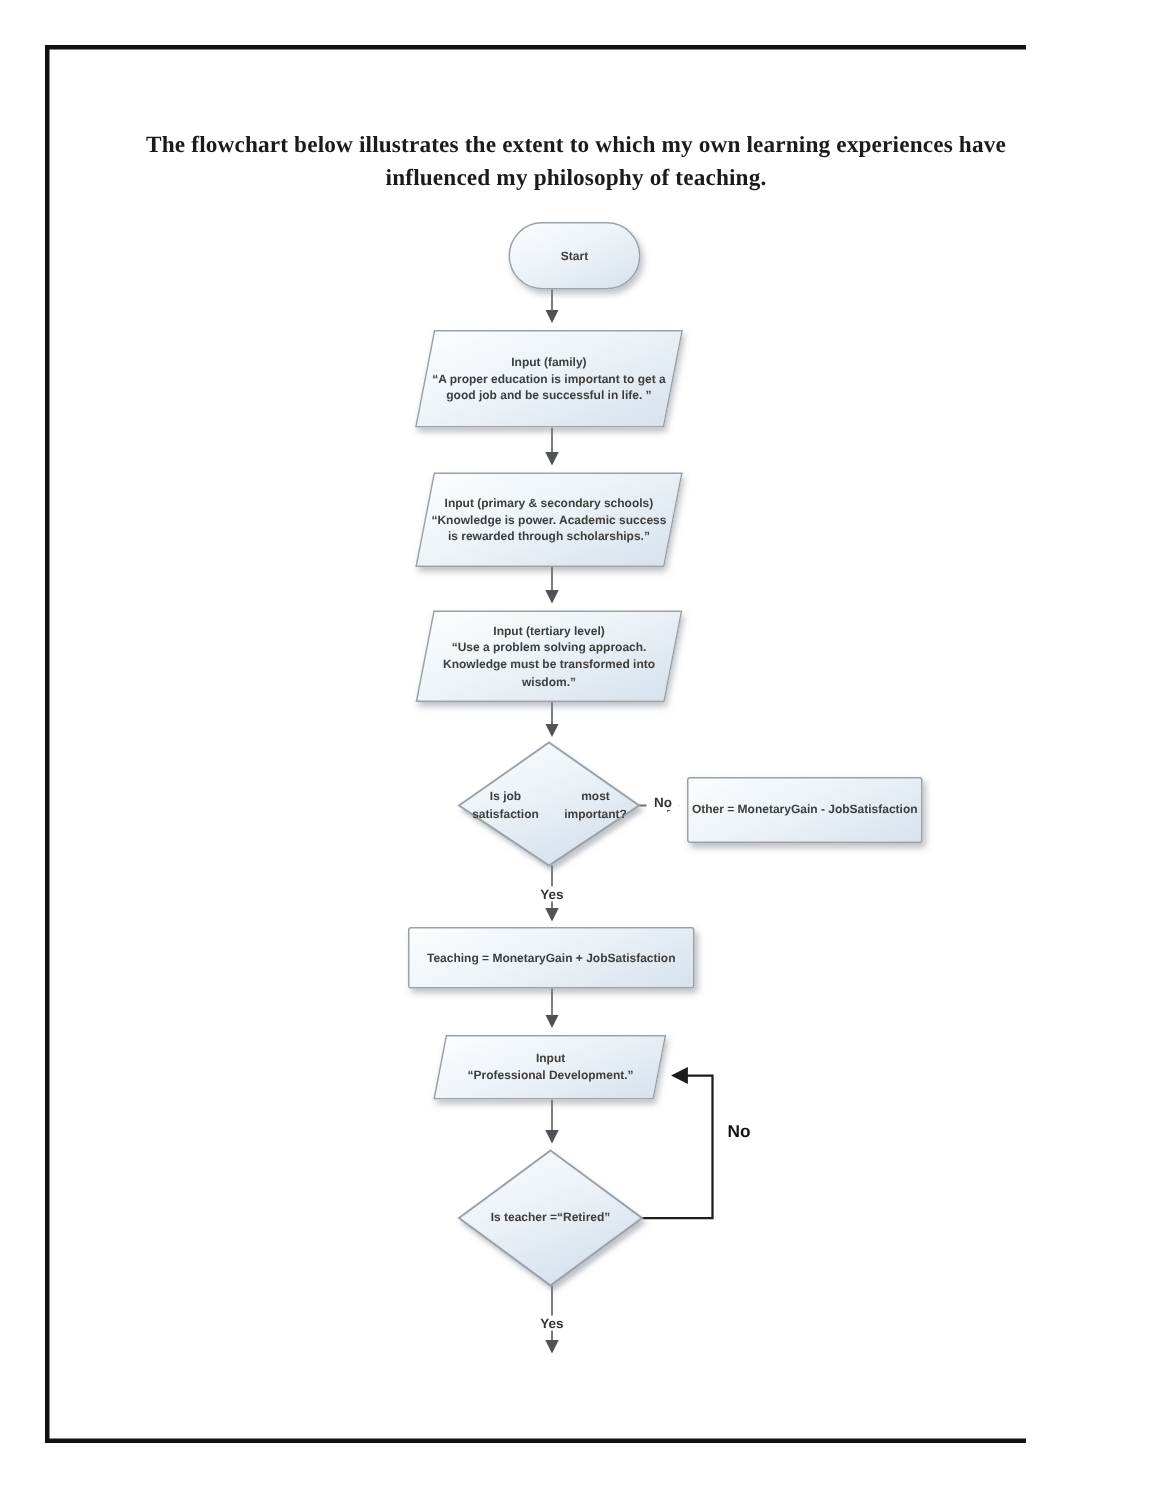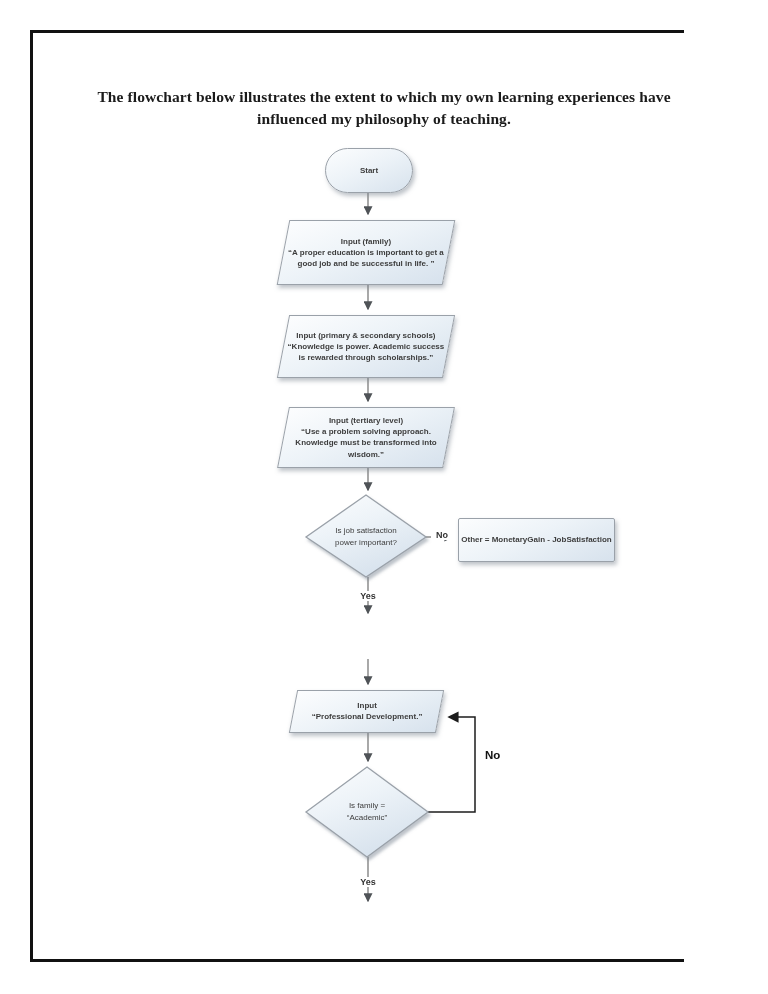--- a/index.html
+++ b/index.html
@@ -30,22 +30,22 @@
     box-shadow:2px 3px 4px rgba(125,135,148,.5);
     display:flex;align-items:center;justify-content:center;text-align:center;
     font-weight:bold;font-size:8px;line-height:1.4;color:var(--shape-text);}
   .oval{border-radius:24px;}
   .rect{border-radius:2px;}
   .para{transform:skewX(-11deg);}
   .para .content{transform:skewX(11deg);display:block;width:160px;}
   .pd .content{width:140px;}
   .content .head{display:block;}
   .content .body{display:block;}
-  .dtext{position:absolute;display:flex;flex-direction:column;align-items:center;justify-content:center;
-    text-align:left;font-weight:normal;font-size:8px;line-height:1.5;color:var(--shape-text);}
+  .dtext{position:absolute;display:flex;flex-direction:row;align-items:center;justify-content:center;
+    text-align:center;font-weight:bold;font-size:8px;line-height:1.5;color:var(--shape-text);}
   .lbl{position:absolute;text-align:center;font-weight:bold;font-size:9px;color:#333;background:#fff;}
   .lbl-loop{position:absolute;font-weight:bold;font-size:11.5px;color:#111;background:transparent;}
 </style>
 </head>
 <body>
 
 <div class="page">
   <div class="border-box"></div>
 
   <div class="title">The flowchart below illustrates the extent to which my own learning experiences have influenced my philosophy of teaching.</div>
@@ -76,21 +76,21 @@
     <path d="M368 577 V613" style="stroke:var(--connector)" stroke-width="1.2" fill="none" marker-end="url(#arrowGray)"></path>
     <path d="M368 659 V684" style="stroke:var(--connector)" stroke-width="1.2" fill="none" marker-end="url(#arrowGray)"></path>
     <path d="M368 733 V761" style="stroke:var(--connector)" stroke-width="1.2" fill="none" marker-end="url(#arrowGray)"></path>
     <path d="M368 857 V901" style="stroke:var(--connector)" stroke-width="1.2" fill="none" marker-end="url(#arrowGray)"></path>
     <path d="M428 812 H475 V717 H449" style="stroke:var(--loop-line)" stroke-width="1.5" fill="none" marker-end="url(#arrowBlack)"></path>
 
     <polygon points="366,495 426,537 366,577 306,537" fill="url(#shapeGrad)" style="stroke:var(--shape-border)" stroke-width="1.3" filter="url(#ds)"></polygon>
     <polygon points="367,767 428,812 367,857 306,812" fill="url(#shapeGrad)" style="stroke:var(--shape-border)" stroke-width="1.3" filter="url(#ds)"></polygon>
   </svg>
 
-  <div class="shape oval" style="left:325px;top:148px;width:88px;height:45px;">
+  <div class="shape oval" style="left:339px;top:148px;width:88px;height:45px;">
     <span>Start</span>
   </div>
 
   <div class="shape para" style="left:283px;top:220px;width:166px;height:65px;">
     <span class="content">
       <span class="head">Input (family)</span>
       <span class="body">“A proper education is important to get a good job and be successful in life. ”</span>
     </span>
   </div>
 
@@ -103,38 +103,41 @@
 
   <div class="shape para" style="left:283px;top:407px;width:166px;height:61px;">
     <span class="content">
       <span class="head">Input (tertiary level)</span>
       <span class="body">“Use a problem solving approach. Knowledge must be transformed into wisdom.”</span>
     </span>
   </div>
 
   <div class="dtext" style="left:306px;top:497px;width:120px;height:80px;">
     <span>Is job satisfaction</span>
-    <span>power important?</span>
+    <span>most important?</span>
   </div>
 
   <div class="shape rect" style="left:458px;top:518px;width:157px;height:44px;">
     <span>Other = MonetaryGain - JobSatisfaction</span>
   </div>
 
+  <div class="shape rect" style="left:272px;top:618px;width:191px;height:41px;">
+    <span>Teaching = MonetaryGain + JobSatisfaction</span>
+  </div>
 
   <div class="shape para pd" style="left:293px;top:690px;width:147px;height:43px;">
     <span class="content">
       <span class="head">Input</span>
       <span class="body">“Professional Development.”</span>
     </span>
   </div>
 
   <div class="dtext" style="left:307px;top:769px;width:120px;height:86px;">
-    <span>Is family =</span>
-    <span>“Academic”</span>
+    <span>Is teacher =</span>
+    <span>“Retired”</span>
   </div>
 
 
   <div class="lbl" style="left:431px;top:530px;width:22px;">No</div>
   <div class="lbl" style="left:350px;top:591px;width:36px;">Yes</div>
   <div class="lbl-loop" style="left:485px;top:749px;">No</div>
   <div class="lbl" style="left:350px;top:877px;width:36px;">Yes</div>
 </div>
 
 </body></html>

